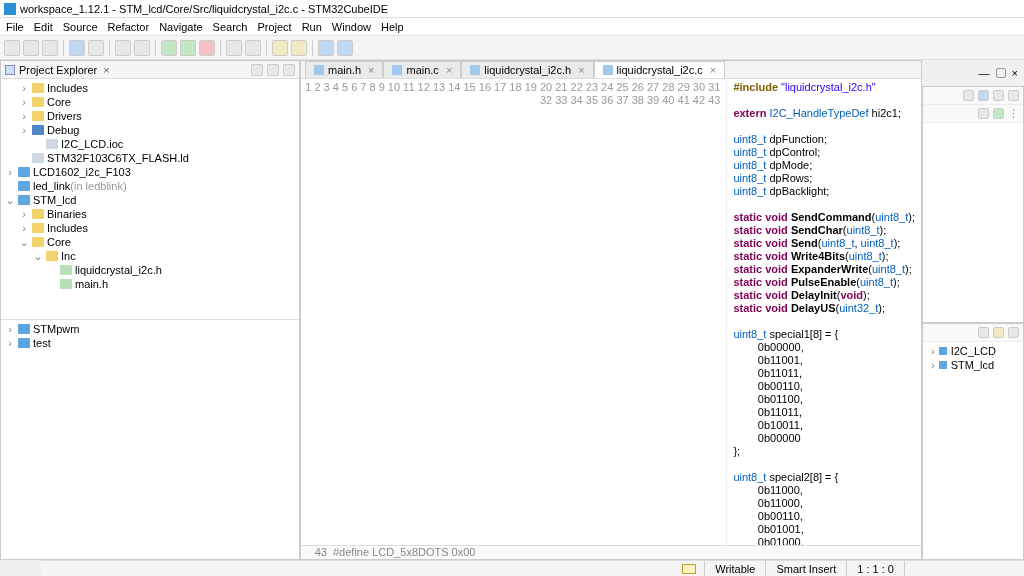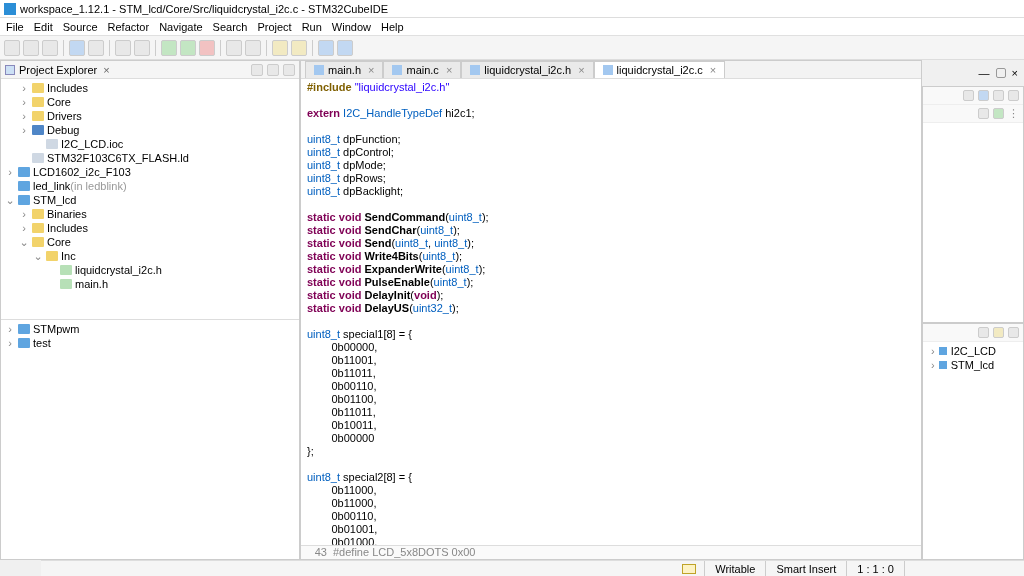--- a/index.html
+++ b/index.html
@@ -225,20 +225,64 @@
           <span>liquidcrystal_i2c.h</span>
           <span class="xb">×</span>
         </div>
         <div class="tab active">
           <span class="fi"></span>
           <span>liquidcrystal_i2c.c</span>
           <span class="xb">×</span>
         </div>
       </div>
     <div class="code-area">
+      <div class="gutter" id="gutter">1
+2
+3
+4
+5
+6
+7
+8
+9
+10
+11
+12
+13
+14
+15
+16
+17
+18
+19
+20
+21
+22
+23
+24
+25
+26
+27
+28
+29
+30
+31
+32
+33
+34
+35
+36
+37
+38
+39
+40
+41
+42
+43
+</div>
       <div class="code" id="code"><span class="pp">#include </span><span class="str">"liquidcrystal_i2c.h"</span>
 
 <span class="kw">extern</span> <span class="ty">I2C_HandleTypeDef</span> hi2c1;
 
 <span class="ty">uint8_t</span> dpFunction;
 <span class="ty">uint8_t</span> dpControl;
 <span class="ty">uint8_t</span> dpMode;
 <span class="ty">uint8_t</span> dpRows;
 <span class="ty">uint8_t</span> dpBacklight;
 

